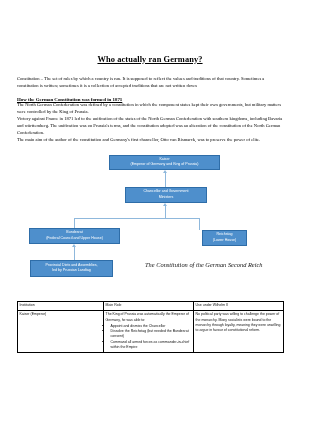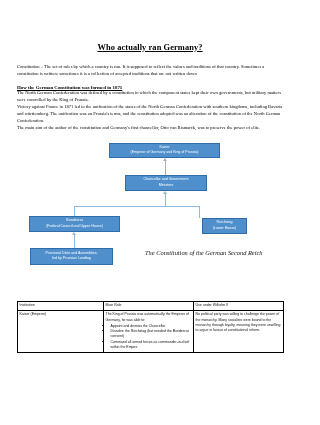--- a/index.html
+++ b/index.html
@@ -13,21 +13,21 @@
     overflow: hidden;
     font-family: "Liberation Serif", serif;
     color: #000000;
   }
   .page {
     position: relative;
     width: 300px;
     height: 349px;
     background: #ffffff;
     box-sizing: border-box;
-    padding: 0 17px;
+    padding: 12px 17px;
   }
   .doc-title {
     text-align: center;
     font-family: "Liberation Serif", serif;
     font-size: 8.4px;
     font-weight: bold;
     text-decoration: underline;
     margin: 0;
     padding-top: 43px;
     letter-spacing: 0.1px;

